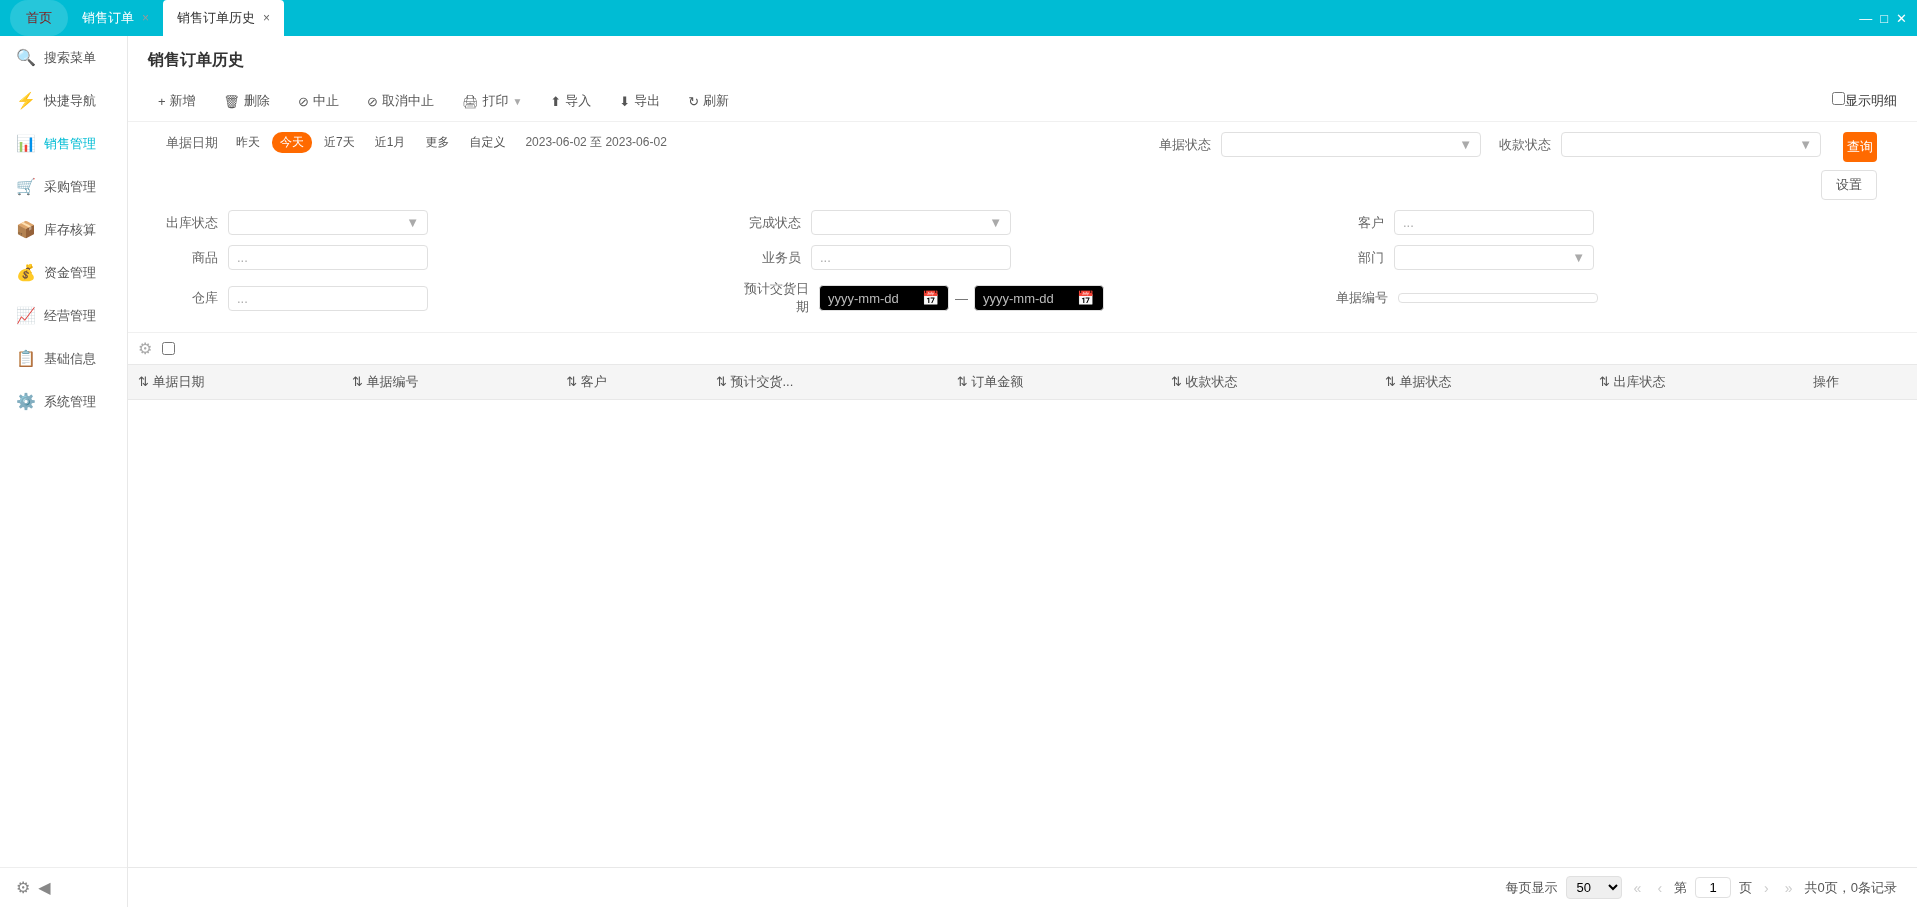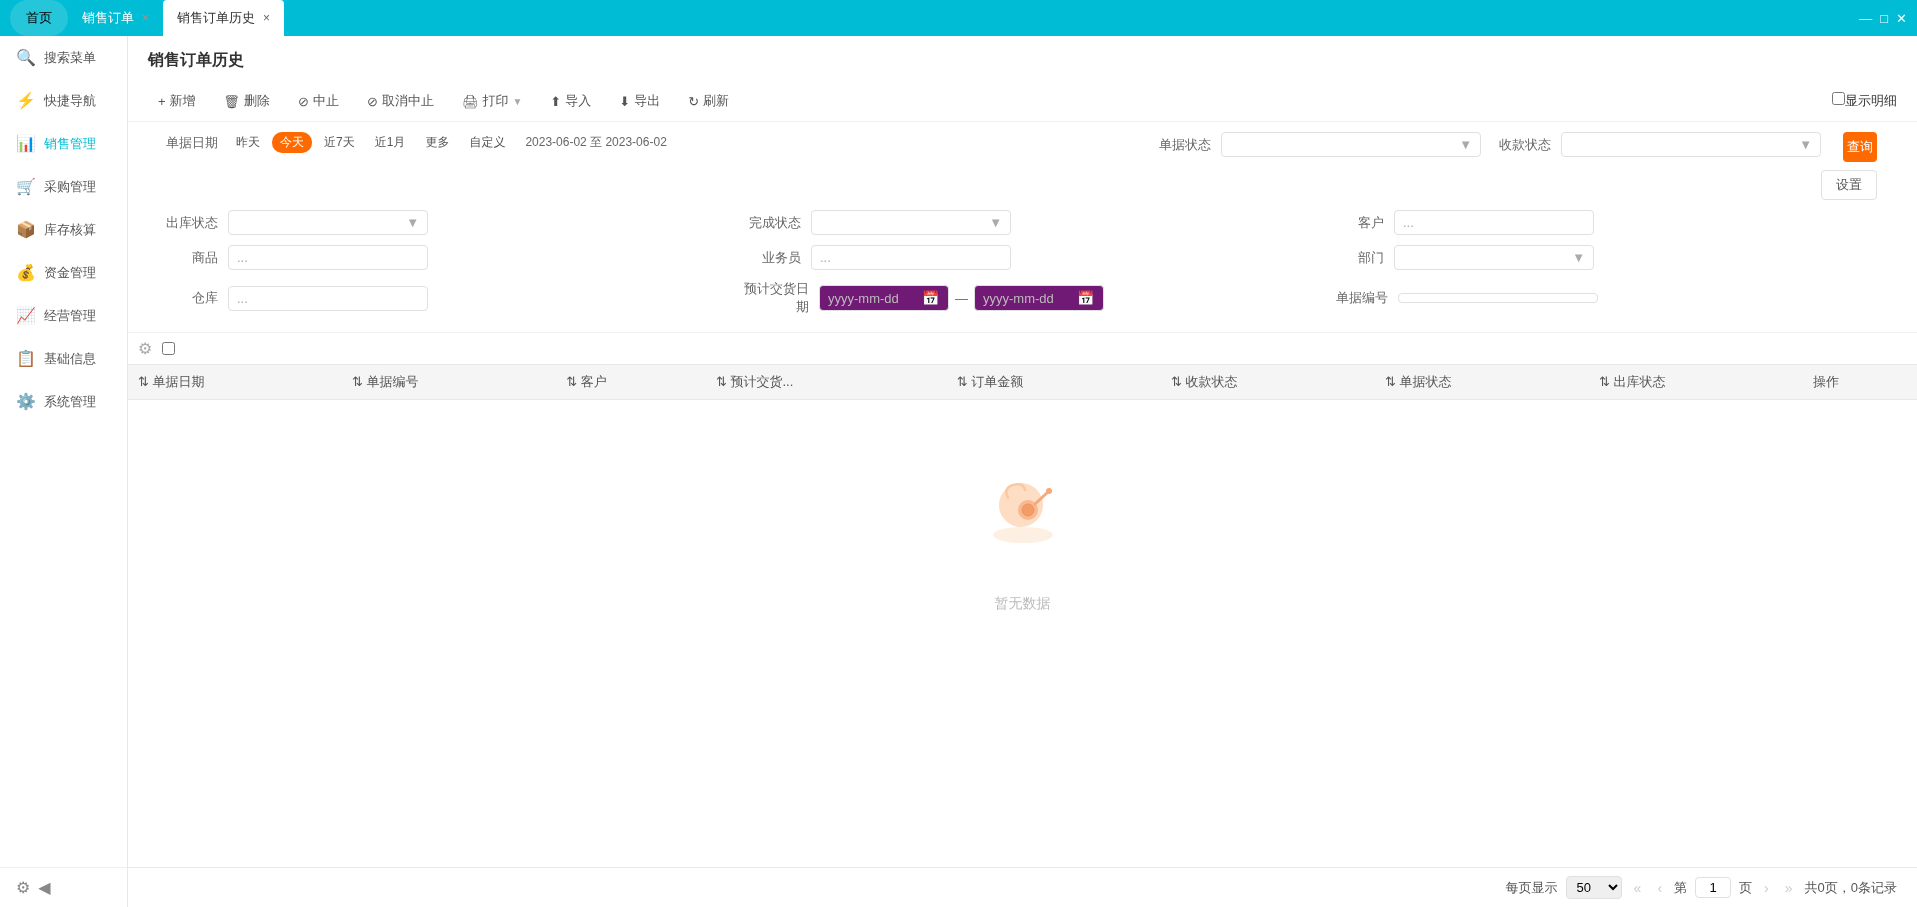--- a/index.html
+++ b/index.html
@@ -38,21 +38,21 @@
     .filter-area { padding: 10px 20px; border-bottom: 1px solid #f0f0f0; }
     .filter-label { width: 80px; text-align: right; color: #666; font-size: 13px; padding-right: 10px; flex-shrink: 0; }
     .filter-value { flex: 1; display: flex; align-items: center; gap: 6px; }
     .date-pills { display: flex; align-items: center; gap: 4px; }
     .date-pill { padding: 2px 8px; border-radius: 10px; font-size: 12px; cursor: pointer; color: #555; }
     .date-pill.active { background: #ff6a00; color: #fff; border-radius: 10px; }
     .date-range { font-size: 12px; color: #666; margin-left: 6px; }
     .filter-select { display: flex; align-items: center; border: 1px solid #e0e0e0; border-radius: 4px; padding: 4px 8px; min-width: 180px; font-size: 13px; color: #333; cursor: pointer; background: #fff; }
     .filter-select .arrow { margin-left: auto; color: #aaa; }
     .filter-input { border: 1px solid #e0e0e0; border-radius: 4px; padding: 4px 8px; min-width: 180px; font-size: 13px; color: #333; background: #fff; display: flex; align-items: center; }
-    .filter-date-input { border: 1px solid #e0e0e0; border-radius: 4px; padding: 4px 8px; width: 130px; font-size: 13px; color: #bbb; background: #701a75; display: flex; align-items: center; justify-content: space-between; }
+    .filter-date-input { border: 1px solid #e0e0e0; border-radius: 4px; padding: 4px 8px; width: 130px; font-size: 13px; color: #bbb; background: #000000; display: flex; align-items: center; justify-content: space-between; }
     .filter-date-sep { margin: 0 6px; color: #666; }
     .filter-date-cal { color: #aaa; margin-left: 4px; font-size: 14px; }
     .collapse-btn { display: flex; align-items: center; justify-content: center; color: #00bcd4; font-size: 13px; cursor: pointer; width: 100%; padding: 4px 0; }
 
     
     .table-area { flex: 1; overflow: auto; padding: 0 0; }
     .data-table { width: 100%; border-collapse: collapse; }
     .data-table th { background: #f5f5f5; border-bottom: 1px solid #e8e8e8; padding: 8px 10px; font-size: 13px; color: #555; font-weight: normal; text-align: left; white-space: nowrap; }
     .table-toolbar { display: flex; align-items: center; padding: 6px 10px; border-bottom: 1px solid #e8e8e8; }
     .table-settings-icon { color: #aaa; cursor: pointer; font-size: 16px; }
@@ -68,21 +68,21 @@
     .page-nav-btn { border: none; background: none; cursor: pointer; color: #555; font-size: 14px; padding: 2px 4px; }
     .page-nav-btn:disabled { color: #ccc; cursor: default; }
     .page-input { border: 1px solid #e0e0e0; border-radius: 4px; width: 36px; text-align: center; padding: 2px 4px; font-size: 13px; }
 
     
     .query-btn { background: #ff6a00; color: #fff; border: none; border-radius: 4px; padding: 6px 4px; font-size: 13px; cursor: pointer; }
     .settings-btn { background: #fff; color: #555; border: 1px solid #e0e0e0; border-radius: 4px; padding: 5px 14px; font-size: 13px; cursor: pointer; margin-top: 4px; }
     .filter-actions { display: flex; flex-direction: column; align-items: flex-end; gap: 4px; margin-left: auto; padding-right: 20px; }
 
     .top-nav-tabs { display: flex; align-items: flex-end; height: 36px; }
-    .home-tab { background: rgba(255,255,255,0.15); color: #000000; padding: 0 16px; height: 36px; display: flex; align-items: center; cursor: pointer; font-size: 13px; border-radius: 18px; }
+    .home-tab { background: rgba(255,255,255,0.15); color: #7f1d1d; padding: 0 16px; height: 36px; display: flex; align-items: center; cursor: pointer; font-size: 13px; border-radius: 18px; }
   </style>
 </head>
 <body>
 
 <div class="top-bar">
   <div class="top-nav-tabs">
     <div class="home-tab">
       <span>首页</span>
     </div>
     <div class="tab">
@@ -332,34 +332,20 @@
             <th>
               <span>⇅ </span><span>出库状态</span>
             </th>
             <th>操作</th>
           </tr>
         </thead>
         <tbody>
         </tbody>
       </table>
 
-      <div class="empty-state">
-        <div class="empty-icon">
-          <svg width="100" height="100" viewBox="0 0 100 100" xmlns="http://www.w3.org/2000/svg">
-            <ellipse cx="50" cy="75" rx="30" ry="8" fill="#fde0c8" opacity="0.5"></ellipse>
-            <circle cx="48" cy="45" r="22" fill="#fdd5b4" opacity="0.8"></circle>
-            <circle cx="55" cy="50" r="10" fill="#f5a97a" opacity="0.7"></circle>
-            <circle cx="55" cy="50" r="6" fill="#f08040" opacity="0.5" stroke="#e07030" stroke-width="1"></circle>
-            <line x1="62" y1="44" x2="75" y2="32" stroke="#f5a97a" stroke-width="3" stroke-linecap="round"></line>
-            <circle cx="76" cy="31" r="3" fill="#f5a97a"></circle>
-            <path d="M35 38 Q30 28 40 25 Q50 22 52 30" fill="none" stroke="#fbc8a0" stroke-width="2.5" stroke-linecap="round"></path>
-          </svg>
-        </div>
-        <div class="empty-text">暂无数据</div>
-      </div>
     </div>
 
     <div class="table-footer">
       <span>每页显示</span>
       <select class="page-size-select">
         <option value="50" selected="">50</option>
         <option value="10">10</option>
         <option value="20">20</option>
         <option value="100">100</option>
       </select>

